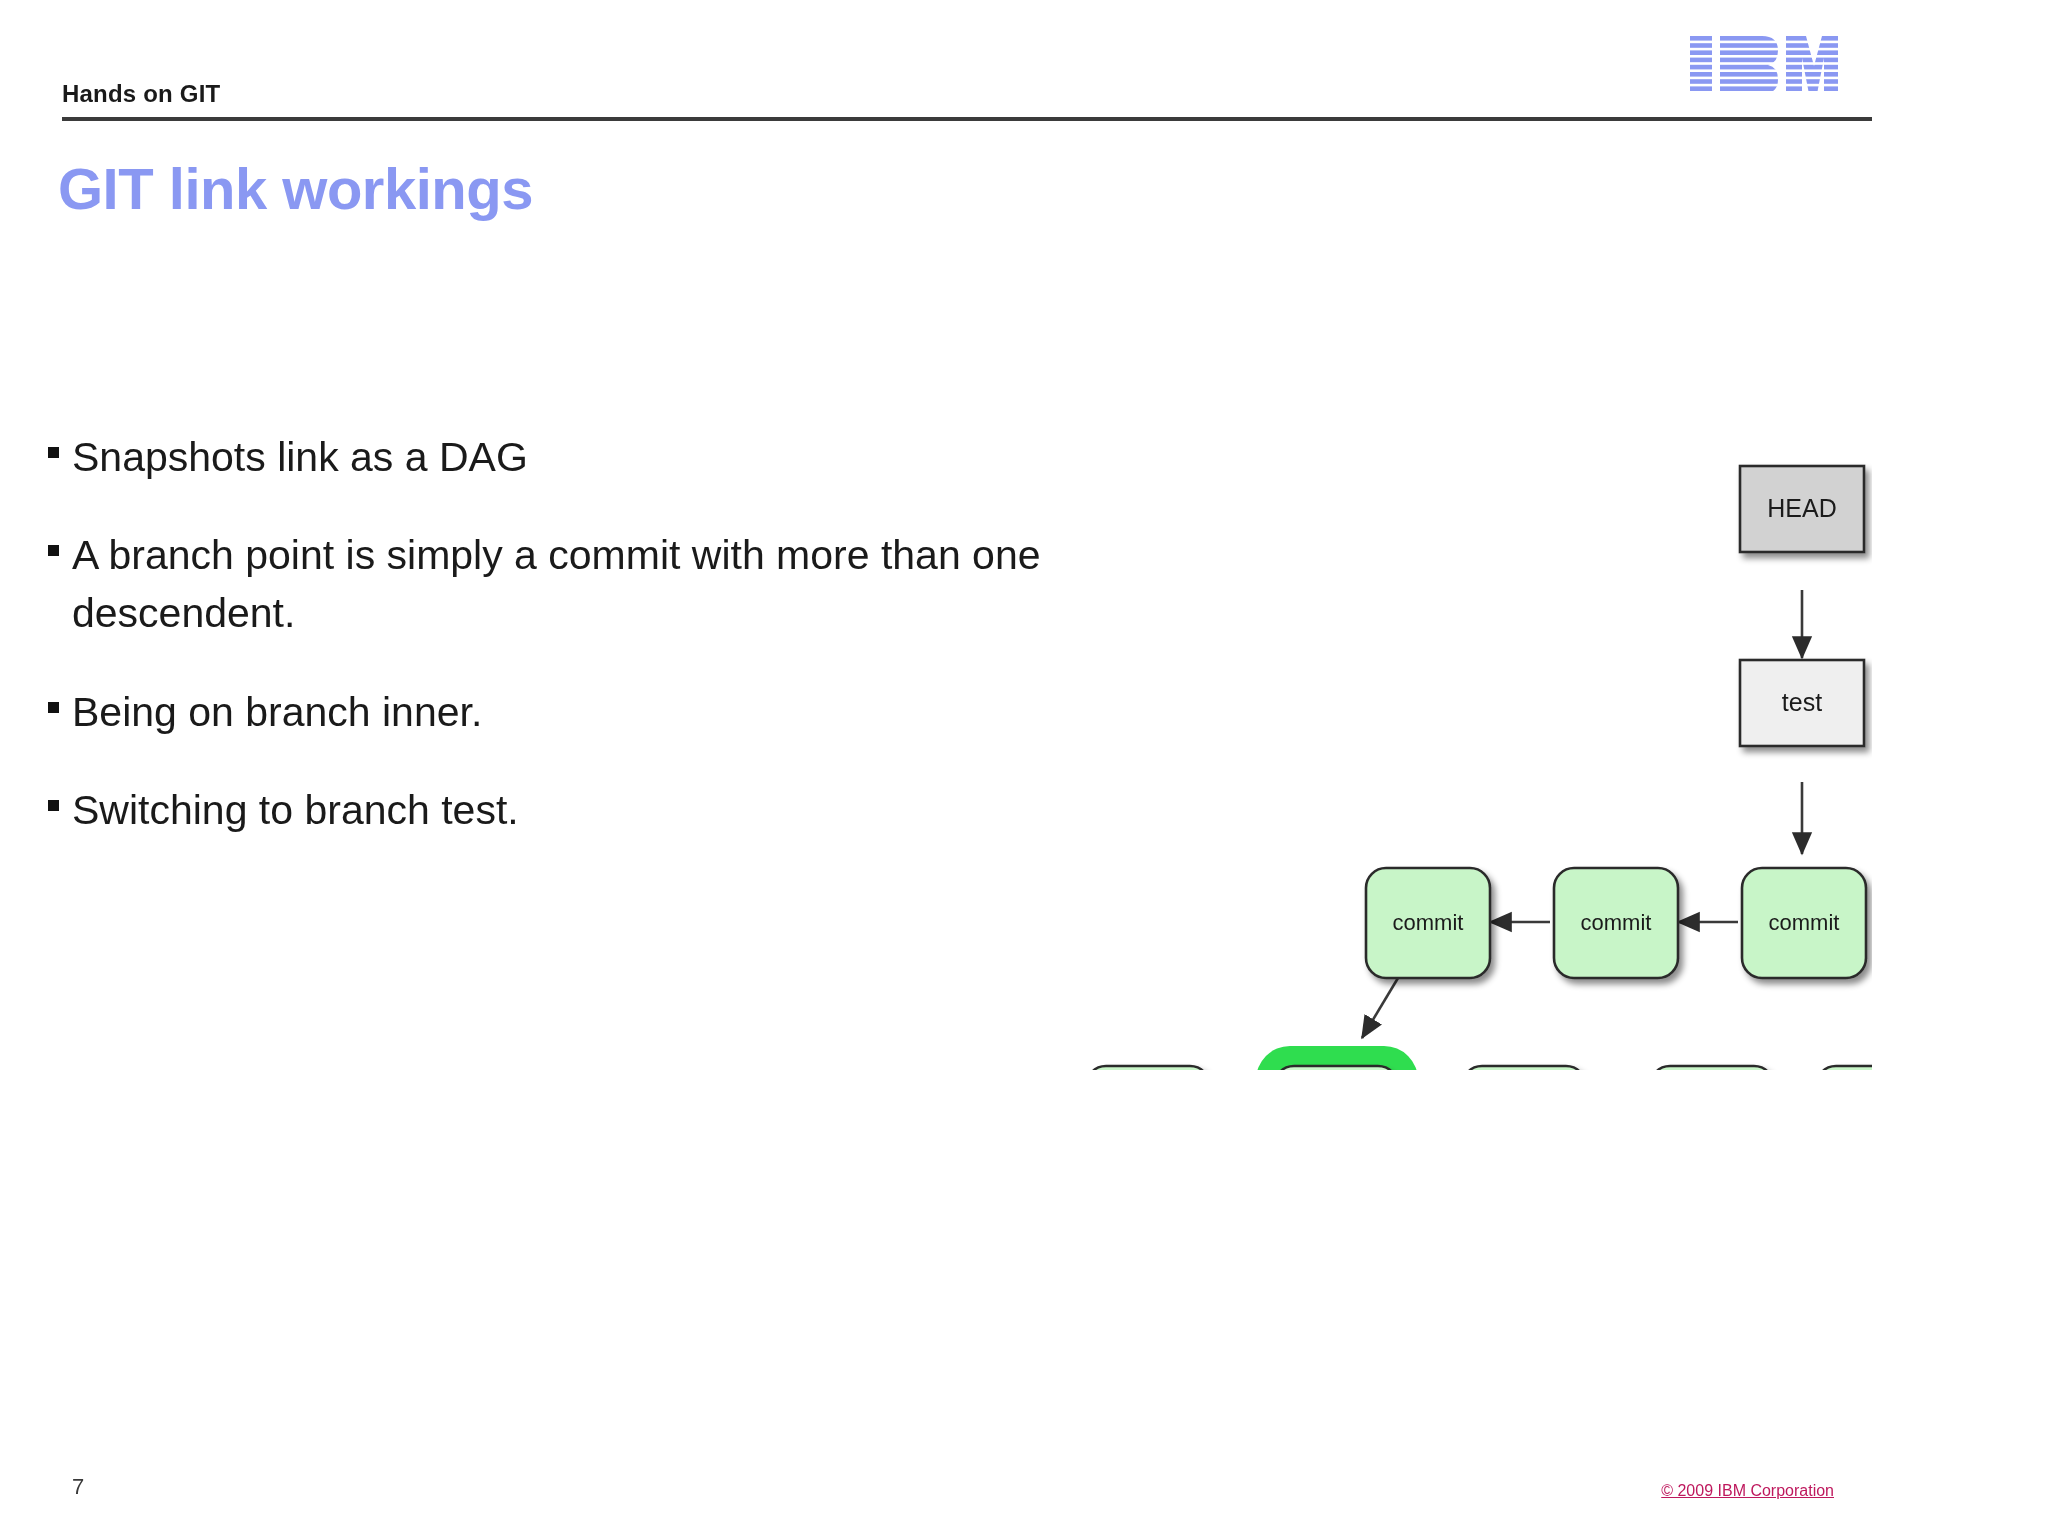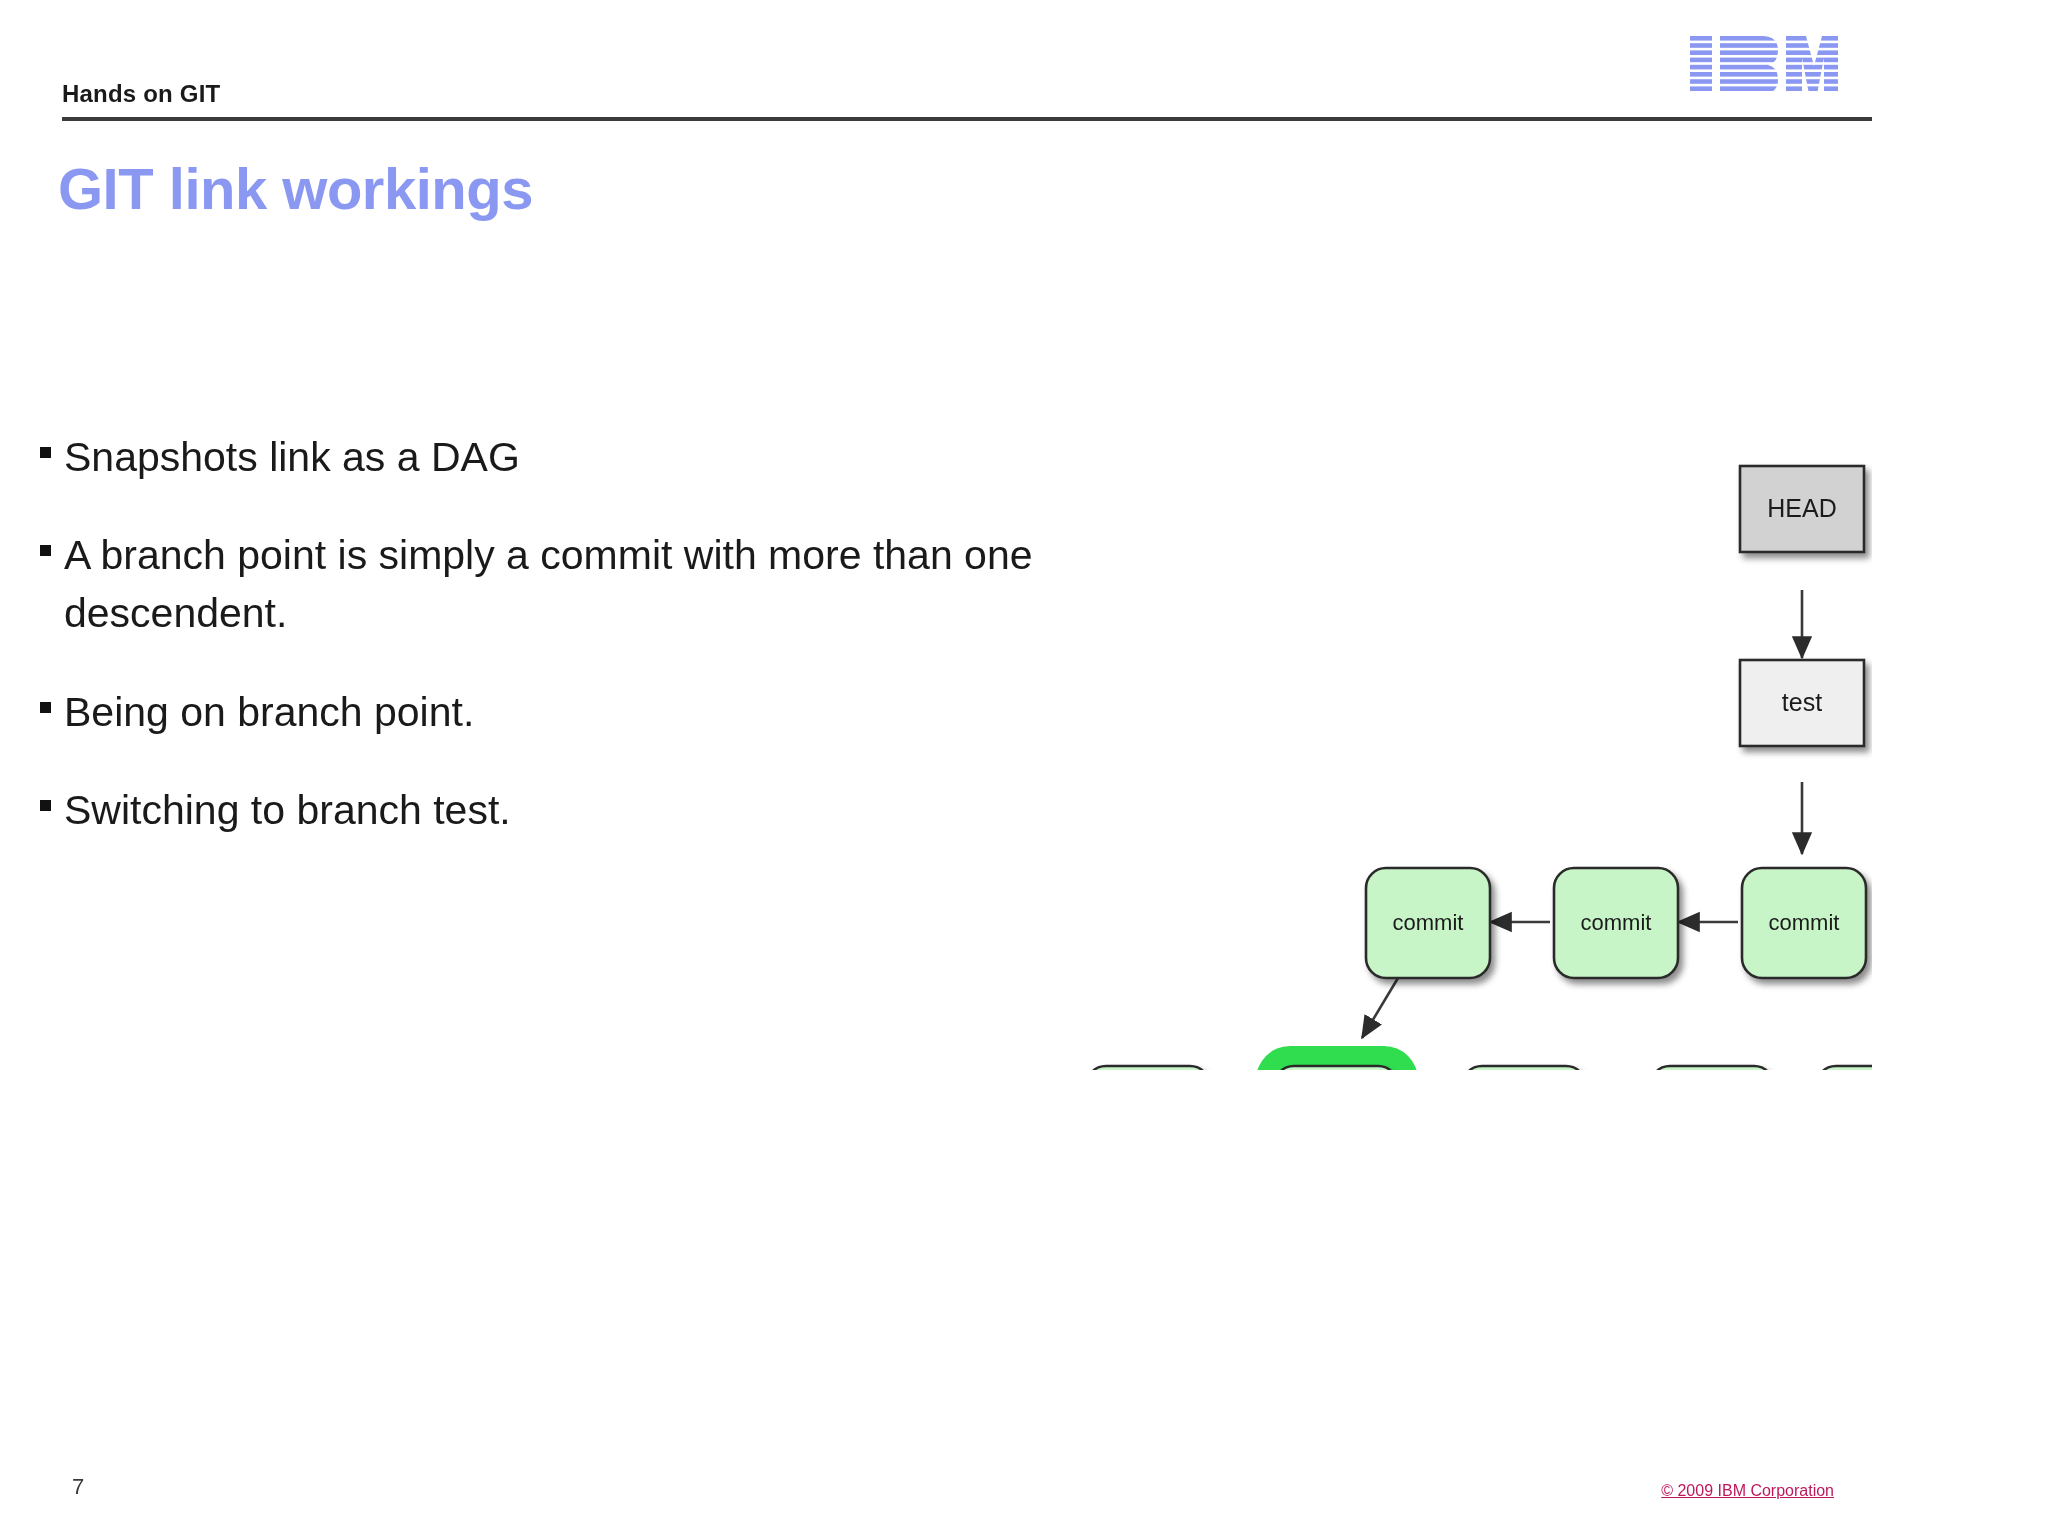--- a/index.html
+++ b/index.html
@@ -58,21 +58,21 @@
     font-size: 58px;
     font-weight: bold;
     color: #8a98f2;
     letter-spacing: -0.5px;
     white-space: nowrap;
   }
 
   
   .bullets {
     position: absolute;
-    left: 40px;
+    left: 48px;
     top: 428px;
     width: 1020px;
   }
   .bullet {
     position: relative;
     display: flex;
     align-items: flex-start;
     margin-bottom: 40px;
   }
   .bullet-marker {
@@ -175,21 +175,21 @@
     <div class="bullet">
       <span class="bullet-marker"></span>
       <span class="bullet-text">Snapshots link as a DAG</span>
     </div>
     <div class="bullet">
       <span class="bullet-marker"></span>
       <span class="bullet-text">A branch point is simply a commit with more than one descendent.</span>
     </div>
     <div class="bullet">
       <span class="bullet-marker"></span>
-      <span class="bullet-text">Being on branch point.</span>
+      <span class="bullet-text">Being on branch inner.</span>
     </div>
     <div class="bullet">
       <span class="bullet-marker"></span>
       <span class="bullet-text">Switching to branch test.</span>
     </div>
   </div>
 
   <div class="diagram">
     <svg viewBox="0 0 990 640" aria-hidden="false">
       <defs>

